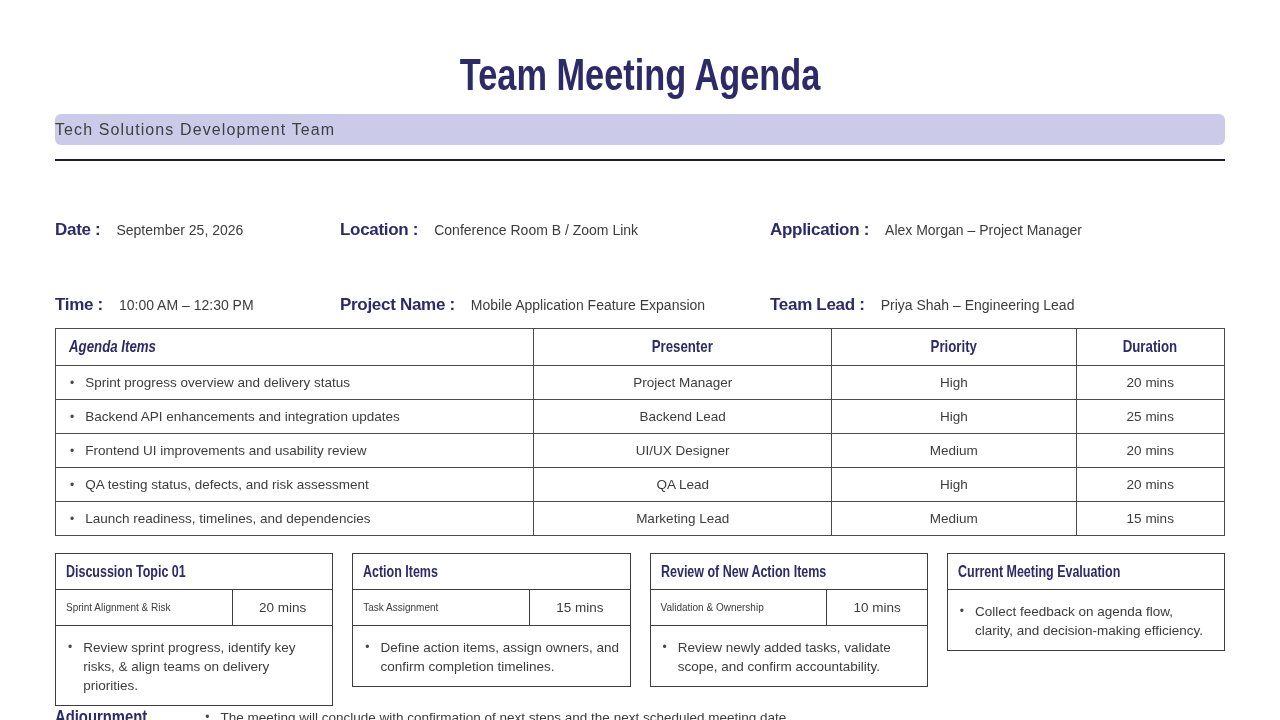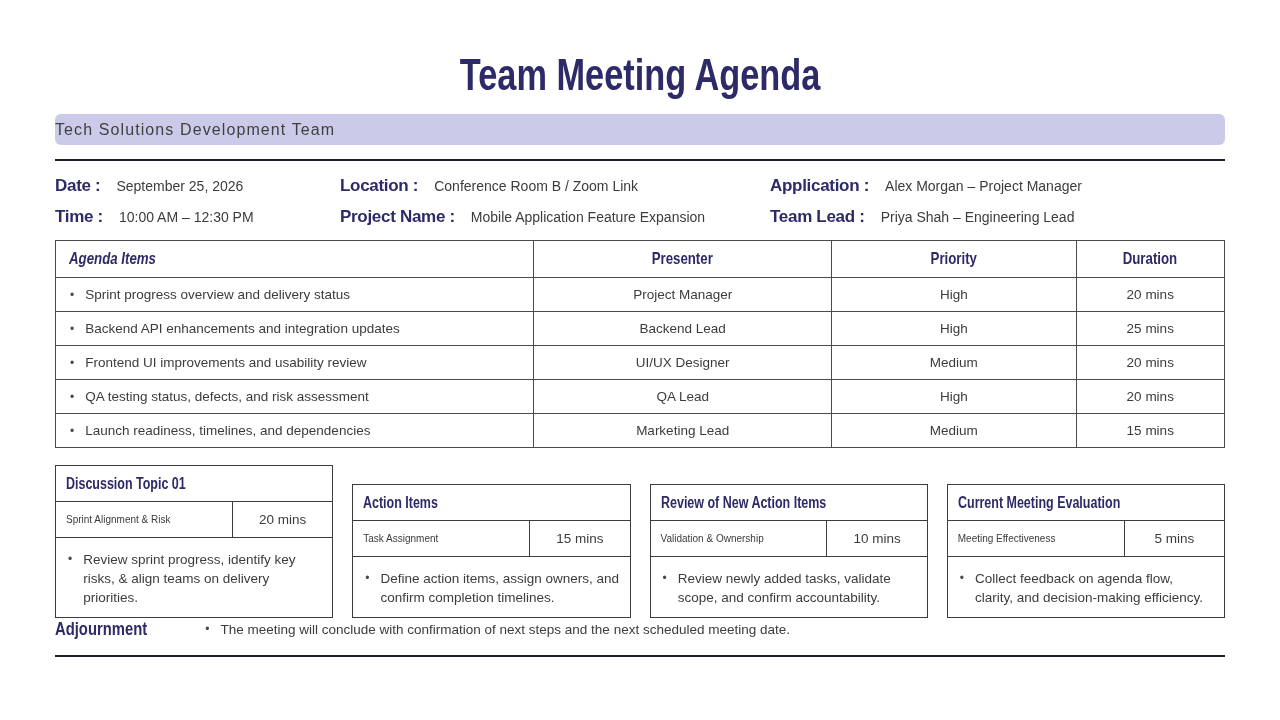--- a/index.html
+++ b/index.html
@@ -25,35 +25,35 @@
   .banner{margin-top:12px;height:31px;line-height:31px;background:var(--banner);
     border-radius:6px;text-align:left;font-size:16px;letter-spacing:1.1px;color:#3f3f3f;}
 
   .rule{height:0;border-top:2px solid var(--line);margin-top:14px;}
 
   
   .meta{margin-top:15px;display:grid;grid-template-columns:285px 430px 1fr;
     grid-row-gap:11px;}
   .meta-field{display:flex;align-items:baseline;}
   .meta-label{font-weight:700;color:var(--navy);font-size:17px;letter-spacing:-0.3px;
-    white-space:nowrap;}
+    white-space:nowrap;margin-top:44px;}
   .meta-value{font-size:14px;color:var(--text);margin-left:16px;white-space:nowrap;}
 
   
   table.agenda{margin-top:13px;width:100%;border-collapse:collapse;table-layout:fixed;}
   table.agenda th,table.agenda td{border:1.5px solid var(--border);}
   table.agenda th{height:37px;text-align:center;font-size:17px;}
   table.agenda th.first{text-align:left;padding-left:13px;font-style:italic;}
   table.agenda td{height:34px;font-size:13.5px;color:var(--text);text-align:center;}
   table.agenda td.first{text-align:left;padding-left:14px;}
   .cell-flex{display:flex;align-items:center;}
   .bullet{font-size:12px;margin-right:11px;color:#4a4a4a;flex:0 0 auto;}
 
   
-  .cards{margin-top:17px;display:flex;gap:19px;align-items:flex-end;border-radius:27px;}
+  .cards{margin-top:17px;display:flex;gap:19px;align-items:flex-start;border-radius:27px;}
   .card{flex:1 1 0;border:1.5px solid #3d3d3d;background:#fff;display:flex;flex-direction:column;}
   .card-title-row{padding:7px 10px 6px 10px;border-bottom:1.5px solid #3d3d3d;height:36px;
     display:flex;align-items:center;}
   .card-title{font-size:16px;}
   .card-sub-row{display:flex;border-bottom:1.5px solid #3d3d3d;height:36px;}
   .card-topic{flex:0 0 64%;display:flex;align-items:center;padding-left:10px;
     border-right:1.5px solid #3d3d3d;font-size:10px;white-space:nowrap;}
   .card-duration{flex:1;display:flex;align-items:center;justify-content:center;font-size:13.5px;}
   .card-note{padding:12px 10px 10px 12px;display:flex;font-size:13.5px;line-height:19px;flex:1;}
 
@@ -224,24 +224,20 @@
       <div class="card-note">
         <span class="bullet">•</span>
         <span>Review newly added tasks, validate scope, and confirm accountability.</span>
       </div>
     </div>
 
     <div class="card">
       <div class="card-title-row">
         <span class="cond card-title">Current Meeting Evaluation</span>
       </div>
-      <div class="card-sub-row">
-        <div class="card-topic">Meeting Effectiveness</div>
-        <div class="card-duration">5 mins</div>
-      </div>
       <div class="card-note">
         <span class="bullet">•</span>
         <span>Collect feedback on agenda flow, clarity, and decision-making efficiency.</span>
       </div>
     </div>
 
   </div>
 
   <div class="adjourn">
     <span class="cond adjourn-label">Adjournment</span>

